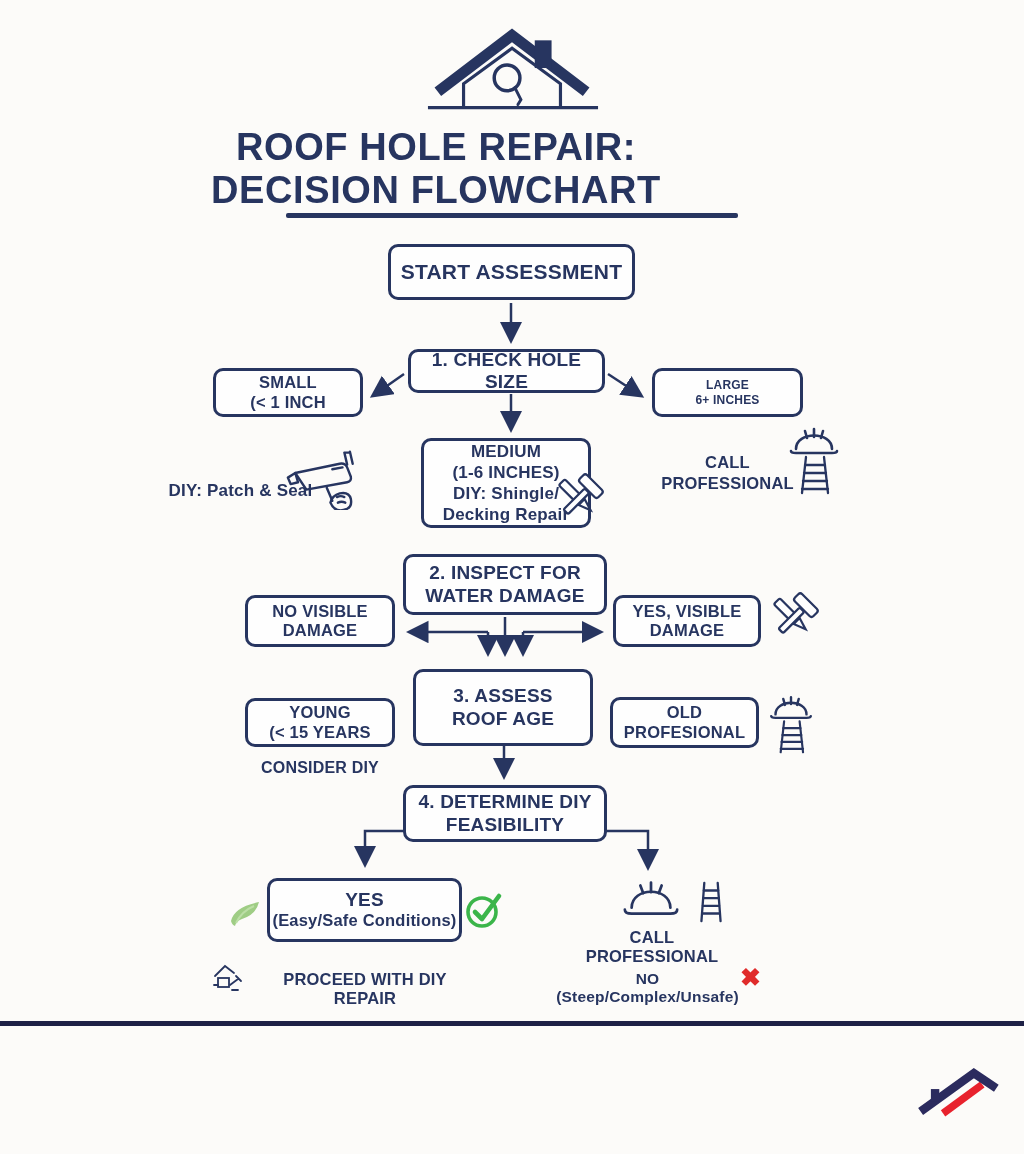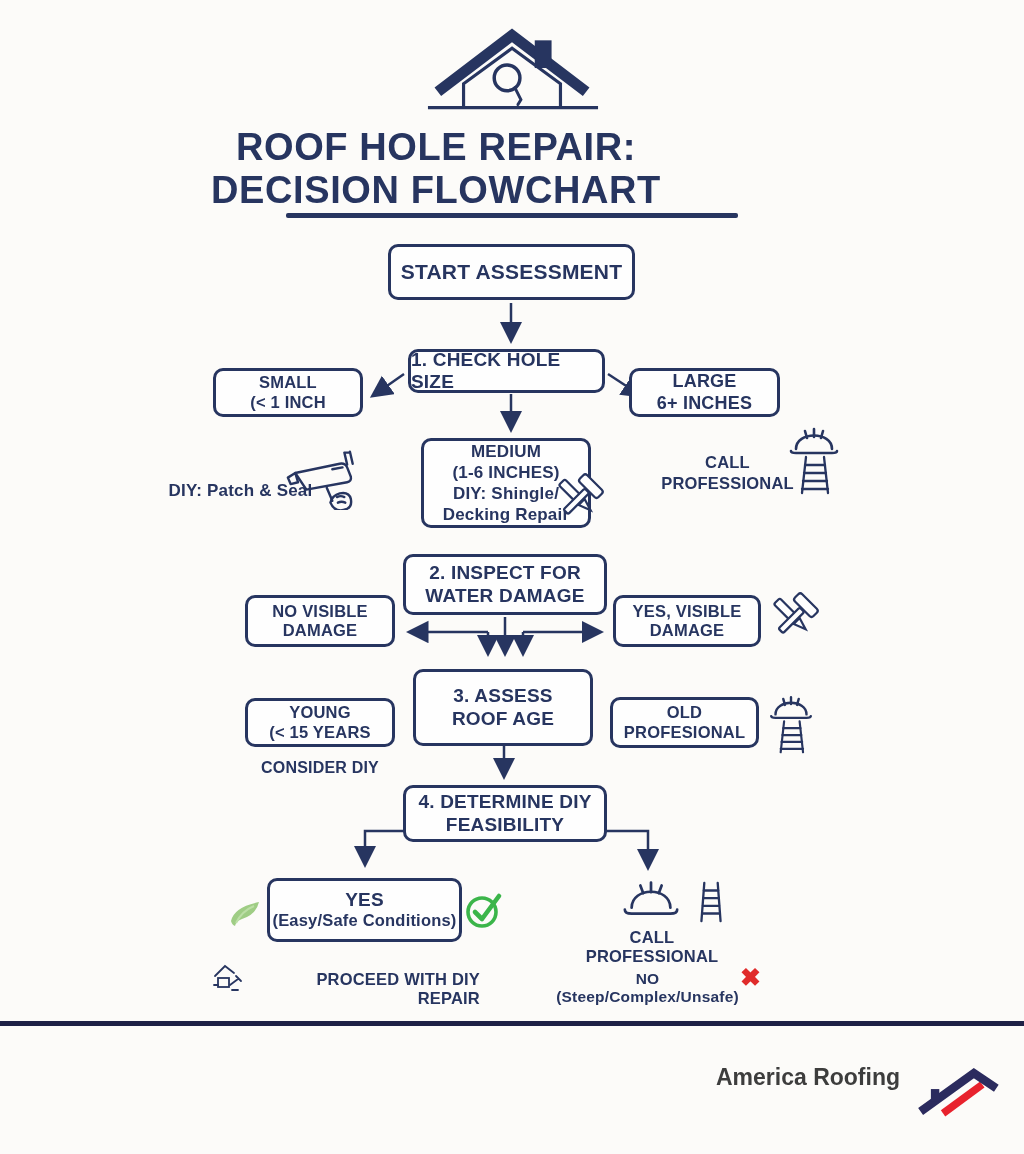--- a/index.html
+++ b/index.html
@@ -9,21 +9,21 @@
     font-family:"Liberation Sans", sans-serif;
     color:#273560;
   }
   .abs{position:absolute;}
   .box{
     position:absolute;
     border:3px solid #273560;
     border-radius:10px;
     background:#fefefe;
     display:flex;flex-direction:column;align-items:center;justify-content:center;
-    font-weight:700;color:#273560;letter-spacing:.2px;
+    text-align:center;font-weight:700;color:#273560;letter-spacing:.2px;
     box-sizing:border-box;line-height:1.18;
   }
   .t-title{
     position:absolute;left:0;width:872px;text-align:center;
     font-weight:700;font-size:38px;letter-spacing:.6px;color:#273560;
   }
   .underline{
     position:absolute;left:50%;transform:translateX(-50%);
     background:#273560;border-radius:2px;
   }
@@ -81,21 +81,21 @@
 
 <div class="box" style="left:408px;top:349px;width:197px;height:44px;font-size:19px">
   <span>1. CHECK HOLE SIZE</span>
 </div>
 
 <div class="box" style="left:213px;top:368px;width:150px;height:49px;font-size:16.5px">
   <span>SMALL</span>
   <span>(&lt; 1 INCH</span>
 </div>
 
-<div class="box" style="left:629px;top:368px;width:151px;height:49px;font-size:18px">
+<div class="box" style="left:652px;top:368px;width:151px;height:49px;font-size:12px">
   <span>LARGE</span>
   <span>6+ INCHES</span>
 </div>
 
 <div class="box" style="left:421px;top:438px;width:170px;height:90px;font-size:17px;line-height:1.24">
   <span>MEDIUM</span>
   <span>(1-6 INCHES)</span>
   <span>DIY: Shingle/</span>
   <span>Decking Repair</span>
 </div>
@@ -247,30 +247,29 @@
 <div class="lbl" style="left:563px;top:928px;width:178px;font-size:16.5px">CALL PROFESSIONAL</div>
 
 <div class="abs" style="left:210px;top:961px">
   <svg width="34" height="34" viewBox="0 0 34 34" stroke="#273560" stroke-width="1.8" fill="none" stroke-linecap="round">
     <path d="M5 15 L15 5 L24 12"></path>
     <rect x="8" y="17" width="11" height="9"></rect>
     <path d="M20 24 l8 -6 M26 15 l5 5 M4 24 h4 M22 29 h6"></path>
   </svg>
 </div>
 
-<div class="lbl" style="left:250px;top:970px;width:230px;font-size:16.5px;text-align:right">PROCEED WITH DIY REPAIR</div>
+<div class="lbl" style="left:250px;top:970px;width:230px;font-size:16.5px;text-align:center">PROCEED WITH DIY REPAIR</div>
 
 <div class="lbl" style="left:545px;top:970px;width:205px;font-size:15.5px;text-align:center">NO (Steep/Complex/Unsafe)</div>
 
 <div class="abs xmark" style="left:740px;top:965px">✖</div>
 
 <div class="abs" style="left:0;top:1021px;width:1024px;height:5px;background:#1e2146"></div>
 
 <div class="abs" style="left:560px;top:1064px;width:340px;text-align:right">
-  <div class="footer-brand">America Roofing</div>
 </div>
 
 <div class="abs" style="left:915px;top:1062px">
   <svg width="86" height="56" viewBox="0 0 92 58">
     <path d="M30 54 L72 23" stroke="#e8222d" stroke-width="8" fill="none"></path>
     <path d="M6 52 L63 11 L87 27" stroke="#2b2b5e" stroke-width="9" fill="none"></path>
     <rect x="17" y="28" width="9" height="13" fill="#2b2b5e"></rect>
   </svg>
 </div>
 

